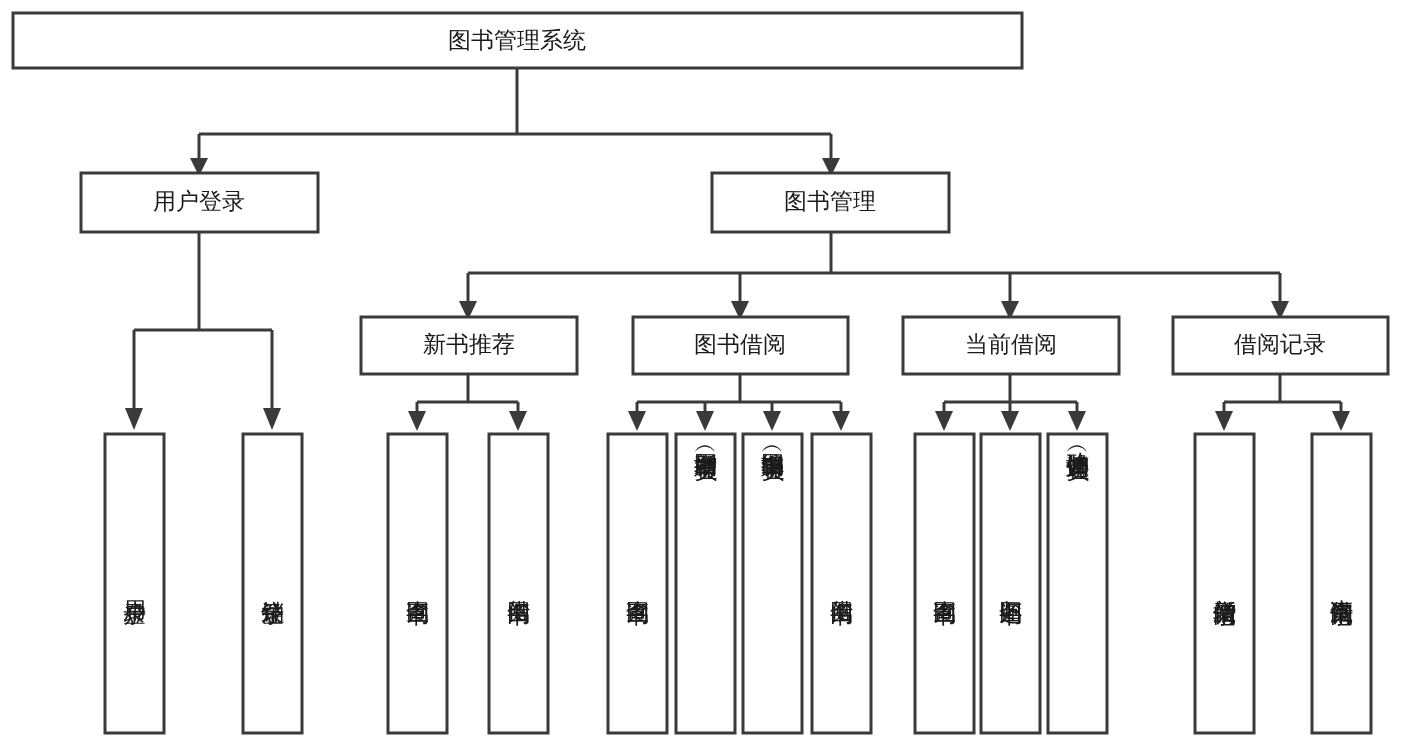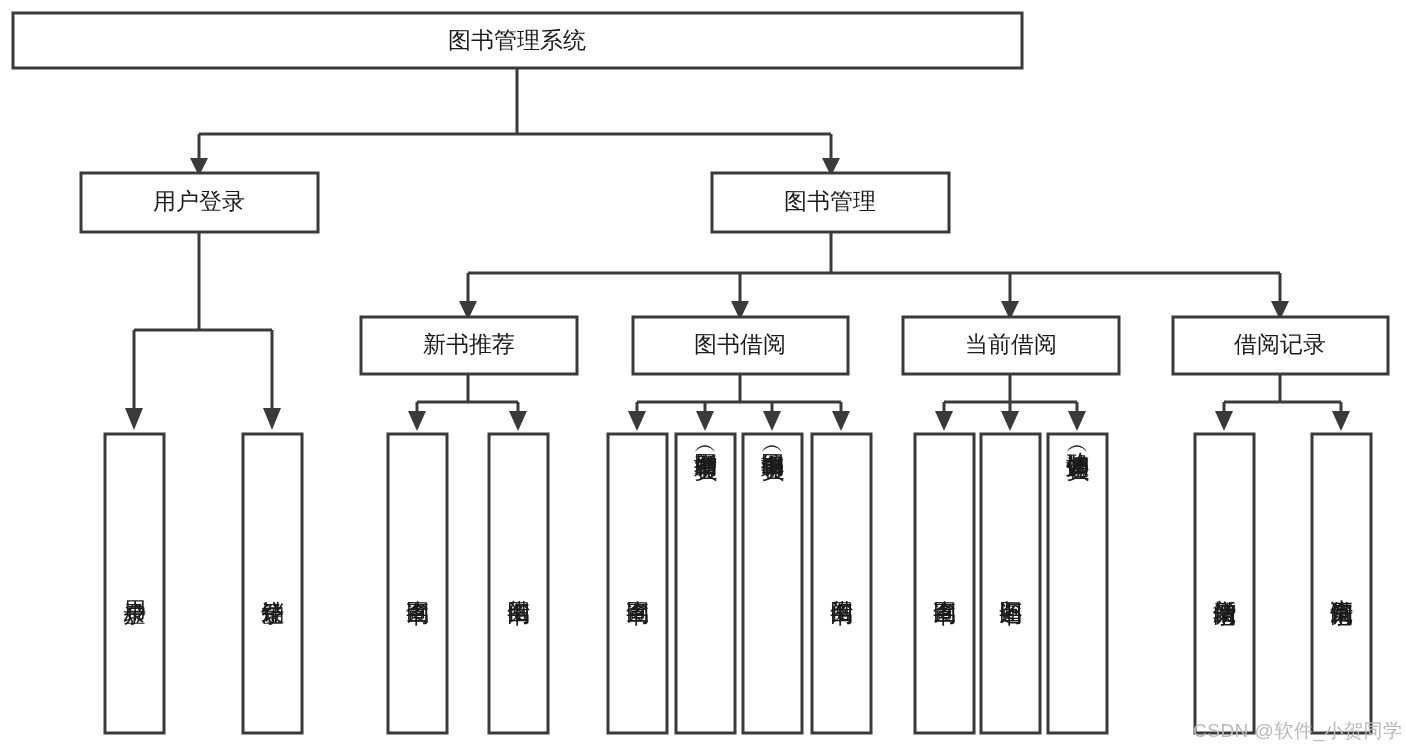--- a/index.html
+++ b/index.html
@@ -215,15 +215,14 @@
     <span class="leaf-label">确认归还（管理员）</span>
   </div>
 
   <div class="leaf-label-wrap" style="left:1195px; top:434px; width:59px; height:299px;">
     <span class="leaf-label">新增借阅记录</span>
   </div>
   <div class="leaf-label-wrap" style="left:1312px; top:434px; width:59px; height:299px;">
     <span class="leaf-label">查询借阅记录</span>
   </div>
 
-  <div class="watermark" style="left:1193px; top:718px;">CSDN @软件_小贺同学</div>
 
 </div>
 
 </body></html>

